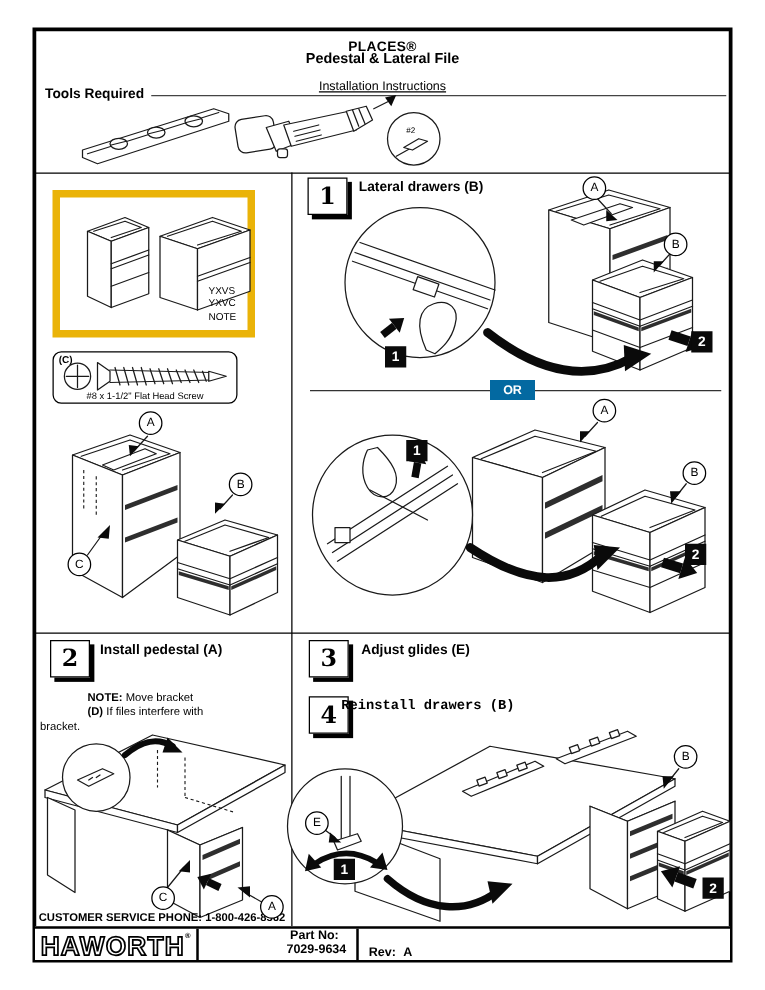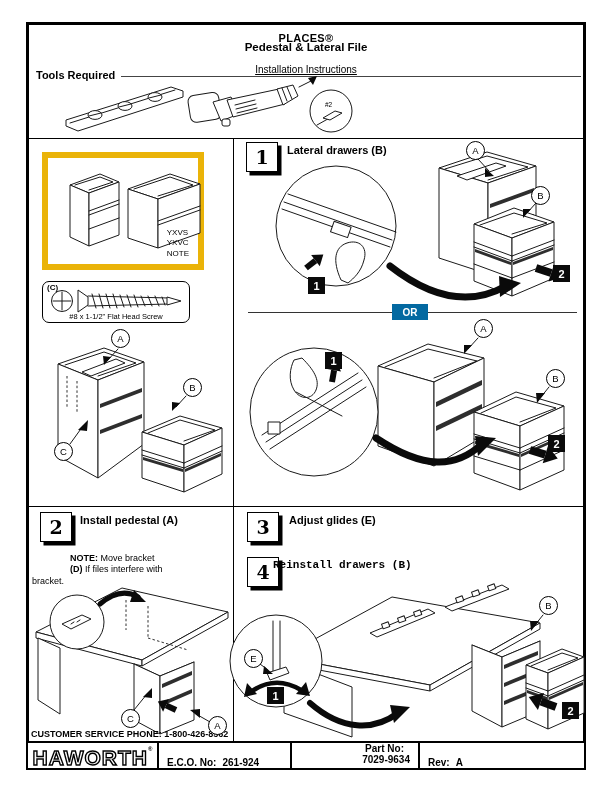--- a/index.html
+++ b/index.html
@@ -450,24 +450,20 @@
       </div>
     <div class="badge" style="left:533px; top:677px;">
         <span>2</span>
       </div>
 
     <div class="footer">
       <div class="fcell logo-cell">
         <span class="logo-text">HAWORTH</span>
         <span class="logo-reg">®</span>
       </div>
-      <div class="fcell eco-cell">
-        <span class="lab">E.C.O. No:</span>
-        <span>261-924</span>
-      </div>
       <div class="fcell part-cell">
         <span class="lab">Part No:</span>
         <span>7029-9634</span>
       </div>
       <div class="fcell rev-cell">
         <span class="lab">Rev:</span>
         <span>A</span>
       </div>
     </div>
 

